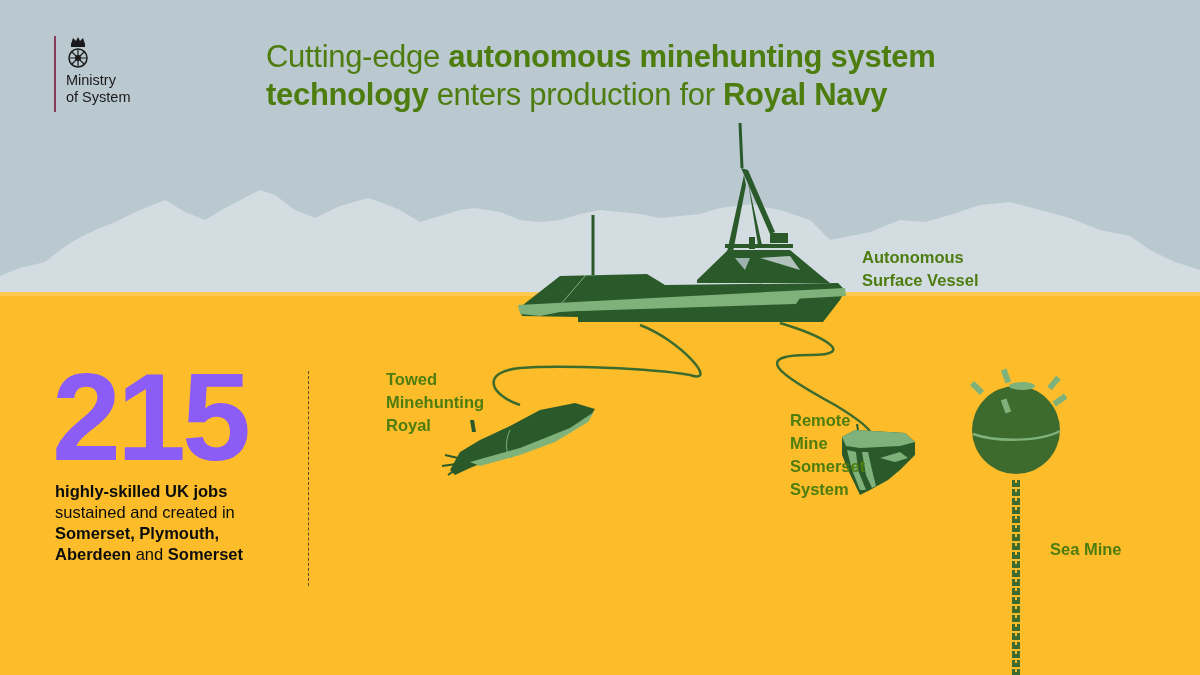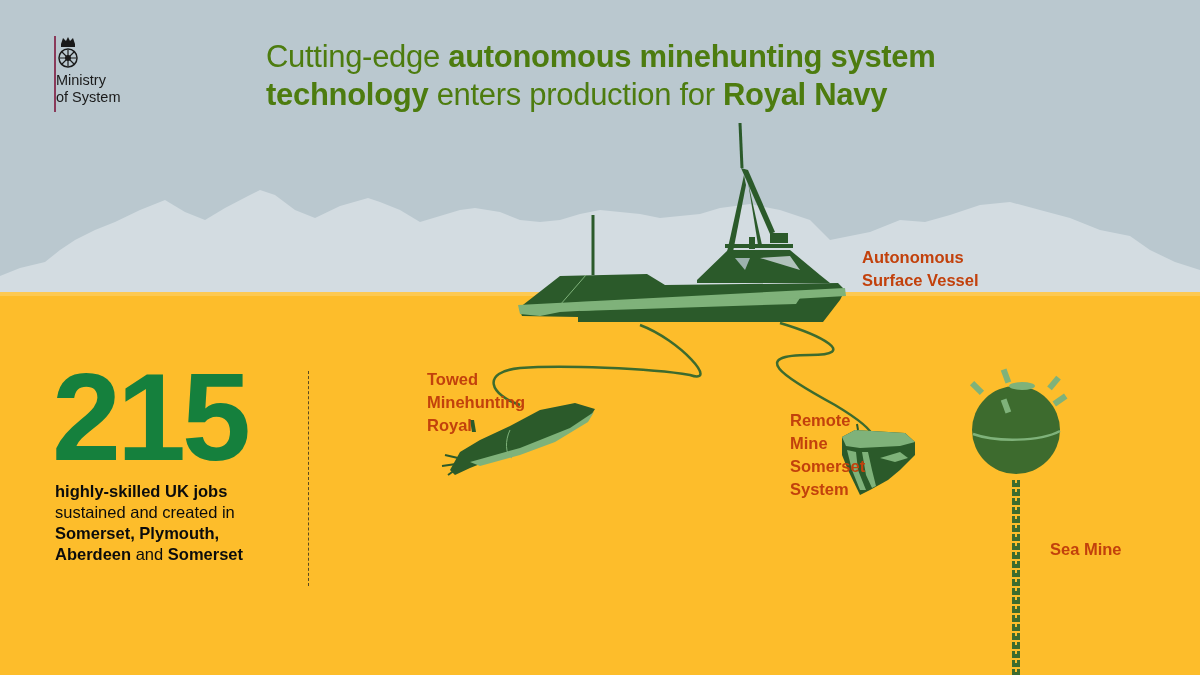--- a/index.html
+++ b/index.html
@@ -1,31 +1,31 @@
 <!DOCTYPE html>
 <html><head>
 <meta charset="utf-8">
 <style>
   html, body { margin: 0; padding: 0; }
   body { width: 1200px; height: 675px; overflow: hidden; position: relative; font-family: "Liberation Sans", sans-serif; }
   .sky { position: absolute; left: 0; top: 0; width: 1200px; height: 292px; background: #bac8cf; }
   .sea { position: absolute; left: 0; top: 292px; width: 1200px; height: 383px; background: #fdbd2b; }
   .scene { position: absolute; left: 0; top: 0; width: 1200px; height: 675px; }
-  .logo { position: absolute; left: 54px; top: 36px; height: 76px; border-left: 2px solid #8a3a5a; padding-left: 0; }
+  .logo { position: absolute; left: 54px; top: 36px; height: 76px; border-left: 2px solid #8a3a5a; padding-left: 10px; }
   .logo .crest { display: block; width: 24px; height: 34px; margin-bottom: 2px; }
   .logo .line { display: block; font-size: 14.5px; line-height: 17px; color: #1a1a1a; }
   .title { position: absolute; left: 266px; top: 38px; width: 760px; font-size: 31px; line-height: 38px; color: #4d7c0f; letter-spacing: -0.3px; }
   .title b { font-weight: bold; }
-  .big-number { position: absolute; left: 52px; top: 352px; font-size: 124px; line-height: 130px; font-weight: bold; color: #15803d; letter-spacing: -4px; }
+  .big-number { position: absolute; left: 52px; top: 352px; font-size: 124px; line-height: 130px; font-weight: bold; color: #8b5cf6; letter-spacing: -4px; }
   .jobs-text { position: absolute; left: 55px; top: 481px; font-size: 16.5px; line-height: 21px; color: #0b0c0c; width: 240px; }
   .jobs-text b { font-weight: bold; }
   .divider { position: absolute; left: 308px; top: 371px; height: 215px; border-left: 1px dashed #5a4a20; }
-  .label { position: absolute; font-size: 16.5px; line-height: 23px; font-weight: bold; color: #c2410c; }
+  .label { position: absolute; font-size: 16.5px; line-height: 23px; font-weight: bold; color: #4d7c0f; }
   .label-asv { left: 862px; top: 246px; }
-  .label-sonar { left: 386px; top: 368px; margin-left: 41px; }
+  .label-sonar { left: 386px; top: 368px; }
   .label-rmds { left: 742px; top: 409px; margin-left: 48px; }
   .label-mine { left: 1050px; top: 538px; }
 </style>
 </head>
 <body>
 
 <div class="sky"></div>
 <div class="sea"></div>
 
 <svg class="scene" viewBox="0 0 1200 675">

